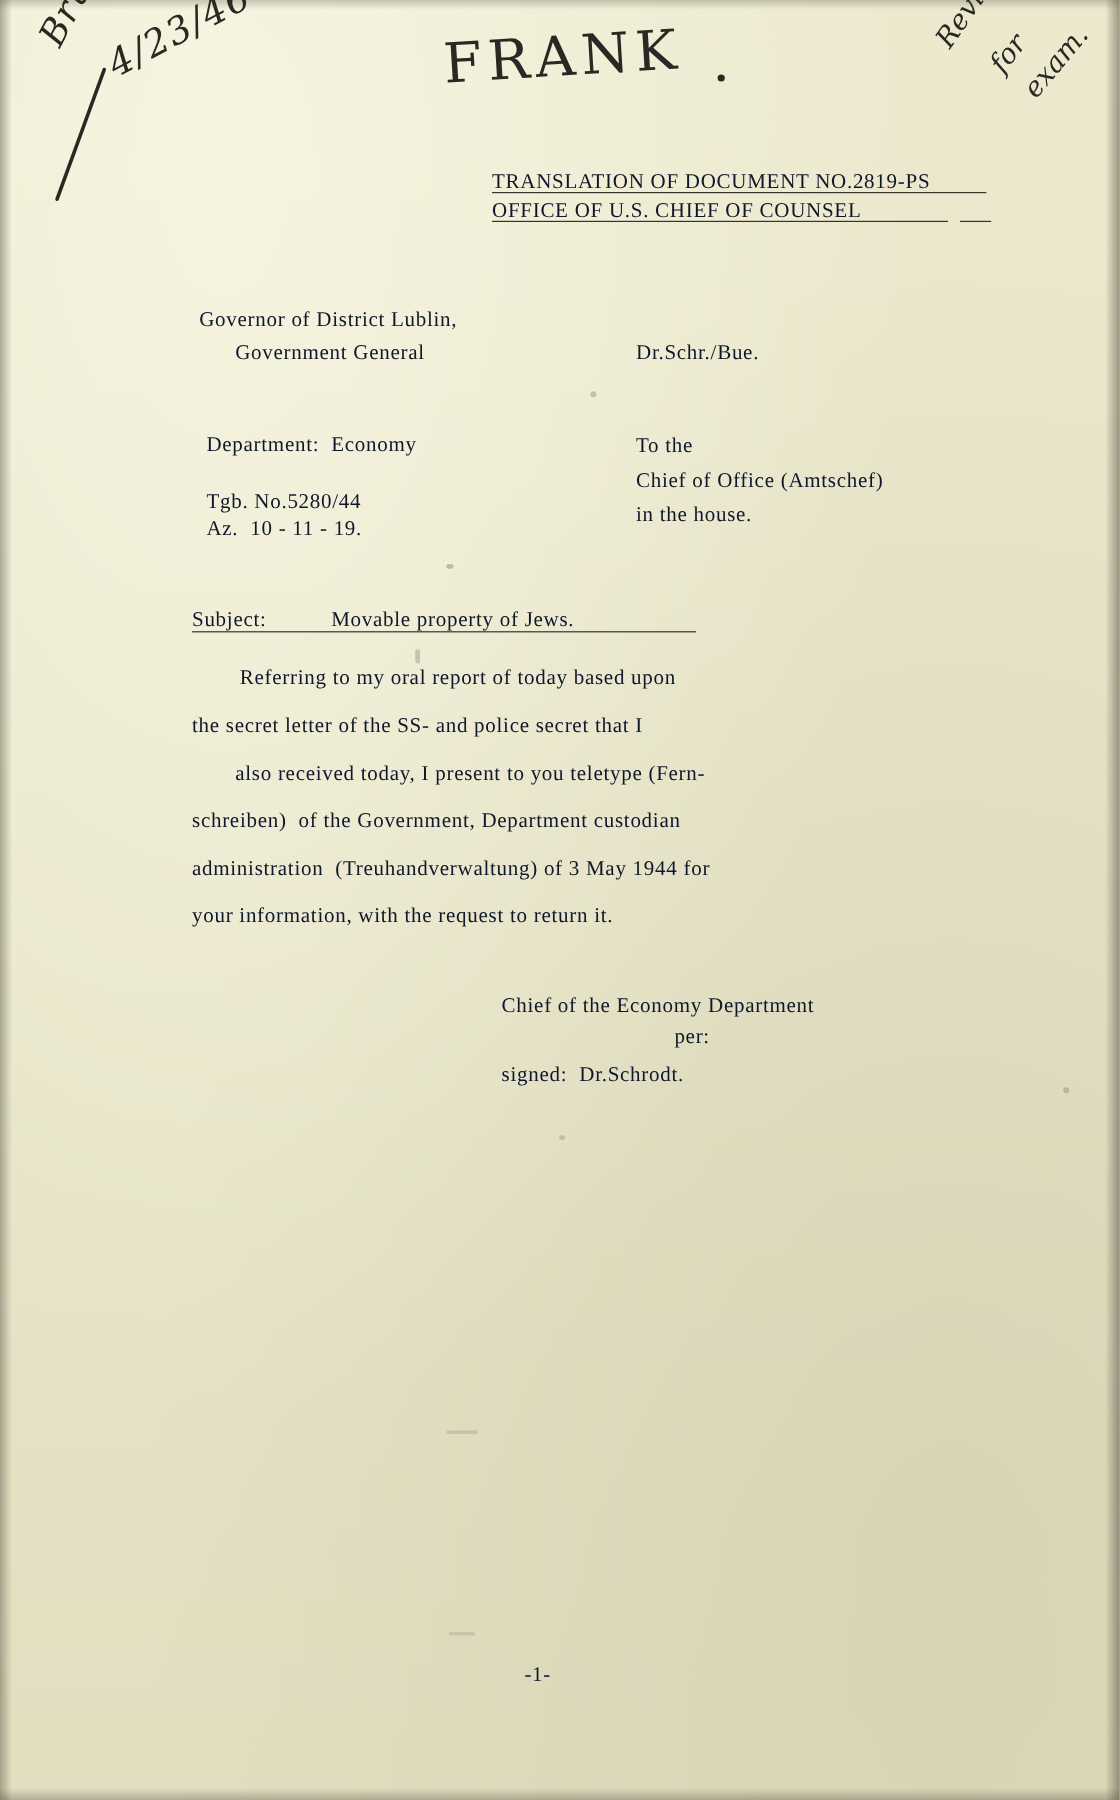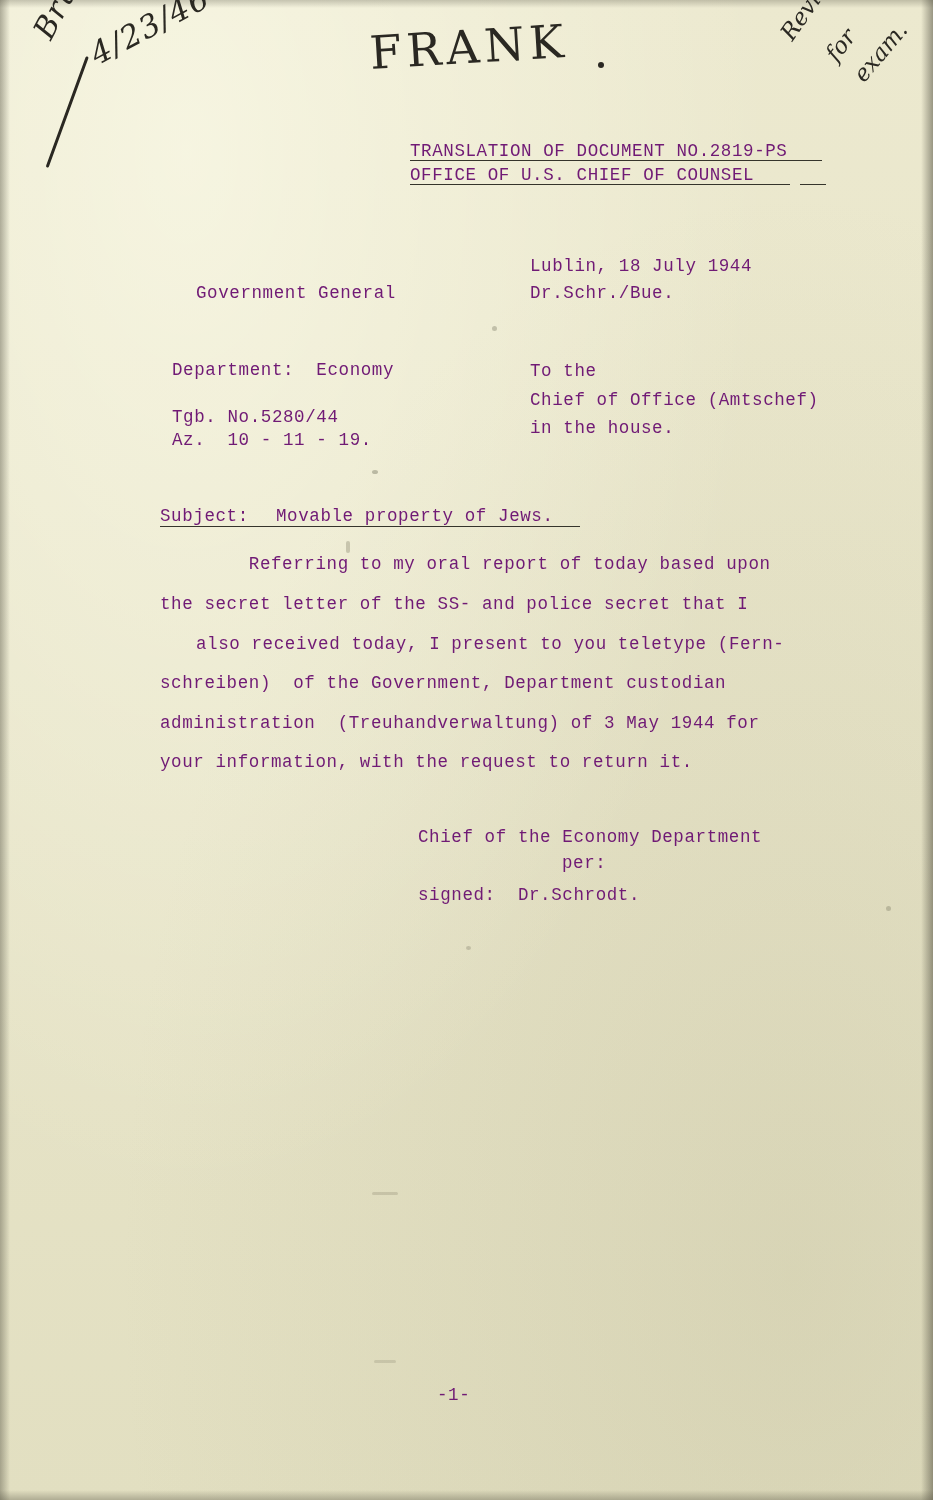--- a/index.html
+++ b/index.html
@@ -52,25 +52,25 @@
     position: absolute;
     left: 0; right: 0; bottom: 0;
     height: 10px;
     background: linear-gradient(0deg, rgba(80,78,62,0.35), rgba(80,78,62,0));
     pointer-events: none;
   }
 
   .typed {
     position: absolute;
     white-space: pre;
-    font-family: Liberation Mono, monospace;
+    font-family: Liberation Serif, serif;
     font-size: 17.5px;
     letter-spacing: 0.6px;
     line-height: 1.55;
-    color: #701a75;
+    color: #0f172a;
   }
 
   
   .hand {
     position: absolute;
     font-family: "DejaVu Serif", "Liberation Serif", serif;
     color: #2a2822;
     white-space: pre;
   }
   #hand-brueder {
@@ -173,23 +173,23 @@
   <div class="hand" id="hand-review2">for</div>
   <div class="hand" id="hand-review3">exam.</div>
 
   <div class="typed" style="left:410px; top:138px;">TRANSLATION OF DOCUMENT NO.2819-PS</div>
   <div class="rule" style="left:410px; top:160px; width:412px;"></div>
 
   <div class="typed" style="left:410px; top:162px;">OFFICE OF U.S. CHIEF OF COUNSEL</div>
   <div class="rule" style="left:410px; top:184px; width:380px;"></div>
   <div class="rule" style="left:800px; top:184px; width:26px;"></div>
 
+  <div class="typed" style="left:166px; top:253px;">Governor of District Lublin,</div>
   <div class="typed" style="left:196px; top:280px;text-align:right;">Government General</div>
 
-  <div class="typed" style="left:530px; top:253px;">Lublin, 18 July 1944</div>
   <div class="typed" style="left:530px; top:280px;">Dr.Schr./Bue.</div>
 
   <div class="typed" style="left:172px; top:357px;">Department:  Economy</div>
   <div class="typed" style="left:172px; top:404px;">Tgb. No.5280/44</div>
   <div class="typed" style="left:172px; top:427px;">Az.  10 - 11 - 19.</div>
 
   <div class="typed" style="left:530px; top:358px;">To the</div>
   <div class="typed" style="left:530px; top:387px;">Chief of Office (Amtschef)</div>
   <div class="typed" style="left:530px; top:415px;">in the house.</div>
 

